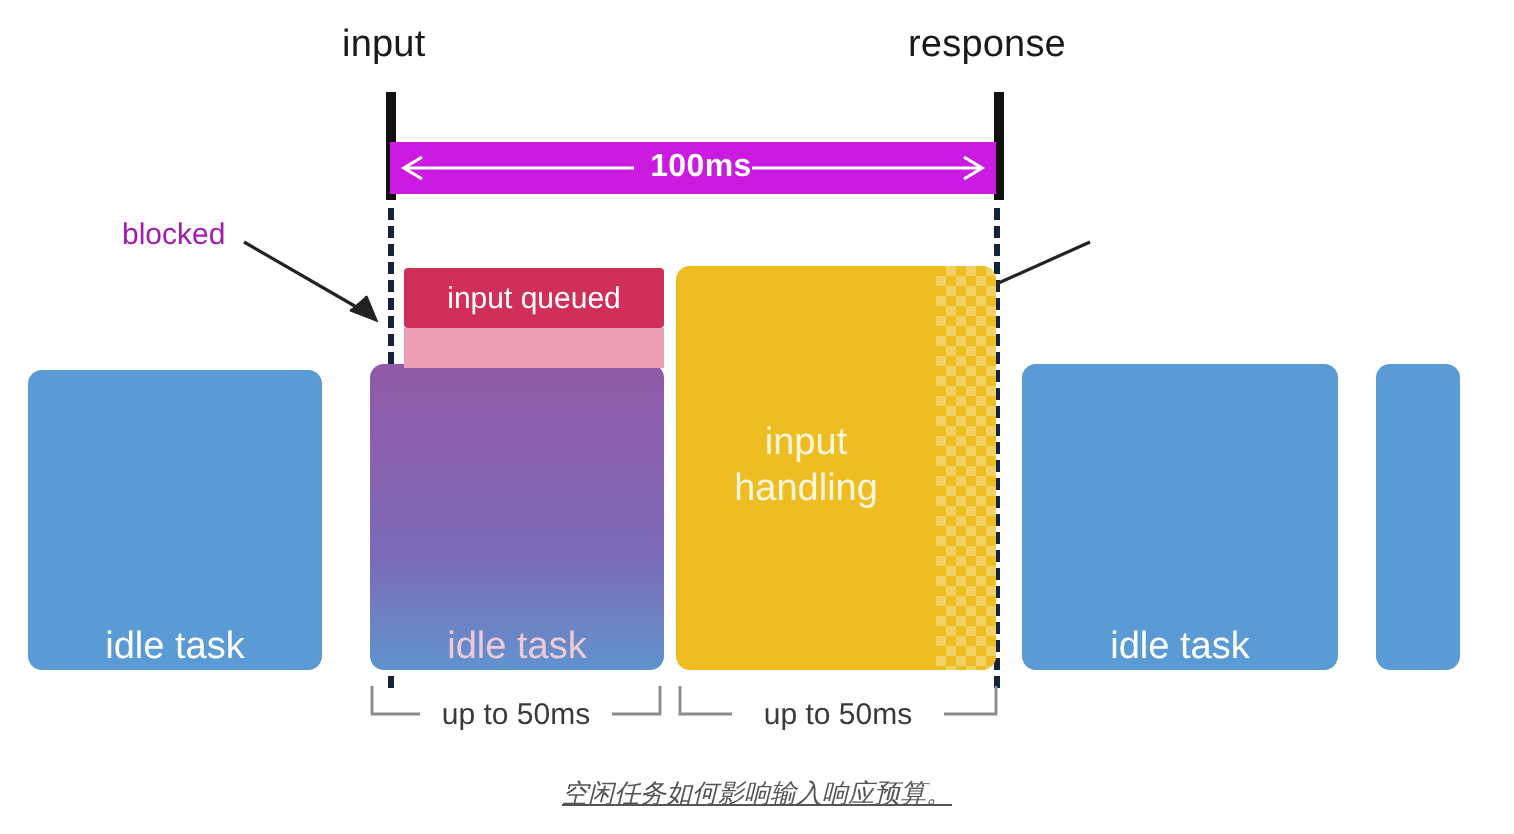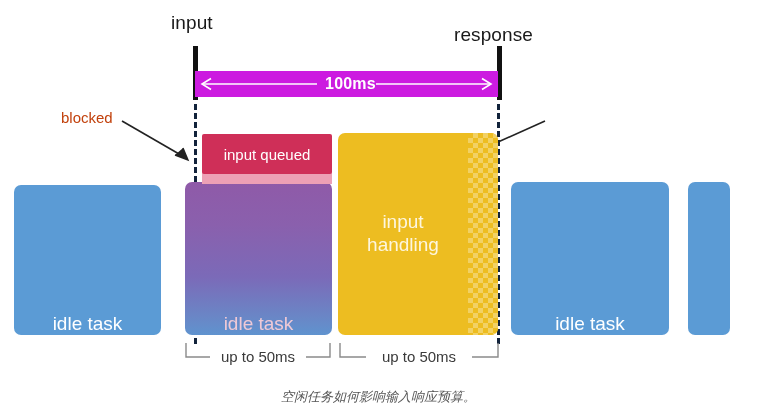--- a/index.html
+++ b/index.html
@@ -11,21 +11,21 @@
   .stage{position:absolute;left:0;top:0;width:757px;height:417px;}
 
   
   .abs{position:absolute;}
 
   
   .endlabel{
     font-size:19px;color:#1a1a1a;white-space:nowrap;letter-spacing:.1px;
   }
   #label-input{left:171px;top:12px;}
-  #label-response{left:454px;top:24px;}
+  #label-response{left:454px;top:12px;}
 
   
   .endbar{width:5px;background:#111111;}
   #endbar-input{left:193px;top:46px;height:54px;}
   #endbar-response{left:497px;top:46px;height:54px;}
 
   
   #budget-bar{
     left:195px;top:71px;width:303px;height:26px;background:#c41ae0;
     background:#cc1be0;
@@ -38,21 +38,21 @@
   #budget-bar svg{position:absolute;left:0;top:0;}
 
   
   .guide{
     width:0;border-left:3px dashed #12233b;
   }
   #guide-left{left:194px;top:104px;height:240px;}
   #guide-right{left:497px;top:104px;height:240px;}
 
   
-  .annot{font-size:15px;color:#c2410c;white-space:nowrap;}
+  .annot{font-size:15px;color:#a21caf;white-space:nowrap;}
   #annot-blocked{left:61px;top:109px;}
   #annot-event-handler{left:541px;top:109px;}
 
   
   .task{
     border-radius:7px;
     display:flex;align-items:flex-end;justify-content:center;
     color:#ffffff;font-size:19px;line-height:1.15;text-align:center;
     box-sizing:border-box;
   }
@@ -65,21 +65,21 @@
   
   #task-idle-2{
     left:185px;top:182px;width:147px;height:153px;
     background:linear-gradient(180deg,#8f5aa8 0%,#8a60ad 28%,#7b6ab8 62%,#6a86c6 88%,#5f93cf 100%);
     color:#e8c8d8;
   }
   #task-idle-2 .tasklabel{color:#efc9d6;}
 
   
   #input-queued{
-    left:202px;top:134px;width:130px;height:40px;background:#cf2f58;
+    left:202px;top:134px;width:130px;height:30px;background:#cf2f58;
     display:flex;align-items:center;justify-content:center;
     color:#ffffff;font-size:15px;border-radius:2px;
   }
   #queued-fade{
     left:202px;top:164px;width:130px;height:20px;background:#eda0b5;
   }
 
   
   #task-input-handling{
     left:338px;top:133px;width:160px;height:202px;border-radius:7px;
@@ -105,21 +105,21 @@
 
   
   .bracket{height:24px;}
   #bracket-left{left:184px;top:341px;width:148px;}
   #bracket-right{left:338px;top:341px;width:162px;}
   .bracket svg{display:block;}
 
   
   #caption{
     left:0;top:388px;width:757px;text-align:center;
-    font-size:13px;color:#555555;font-style:italic;
+    font-size:13px;color:#555555;font-style:italic;text-decoration:underline;
   }
   
   #watermark{
     right:12px;top:389px;font-size:13px;color:#cfcfcf;white-space:nowrap;
   }
 </style>
 </head>
 <body>
 
 <div class="stage">

